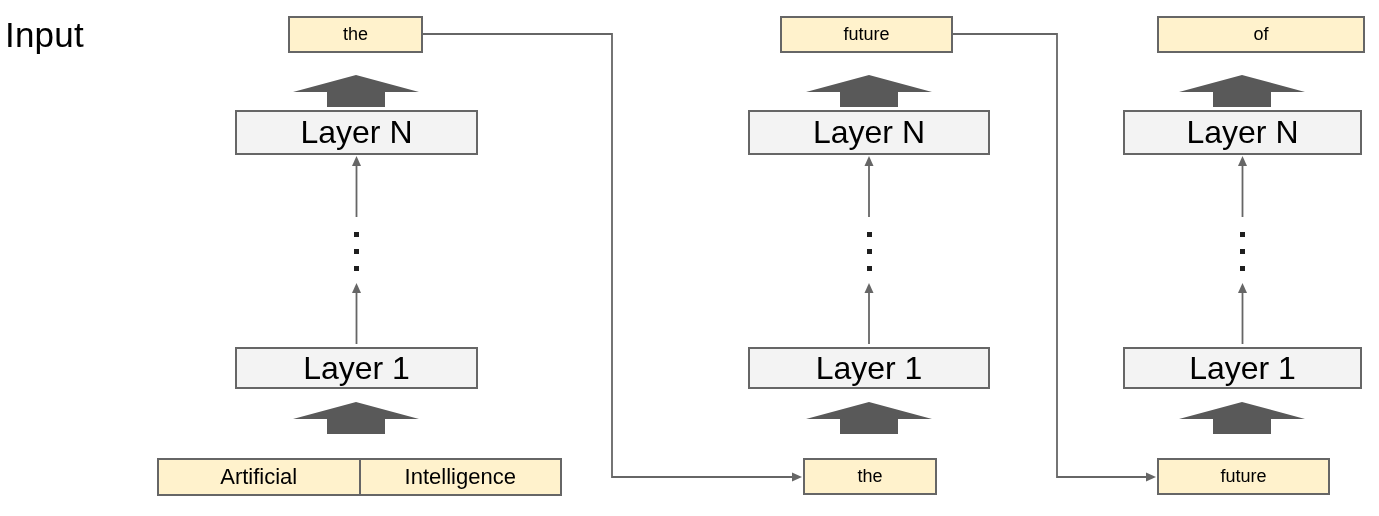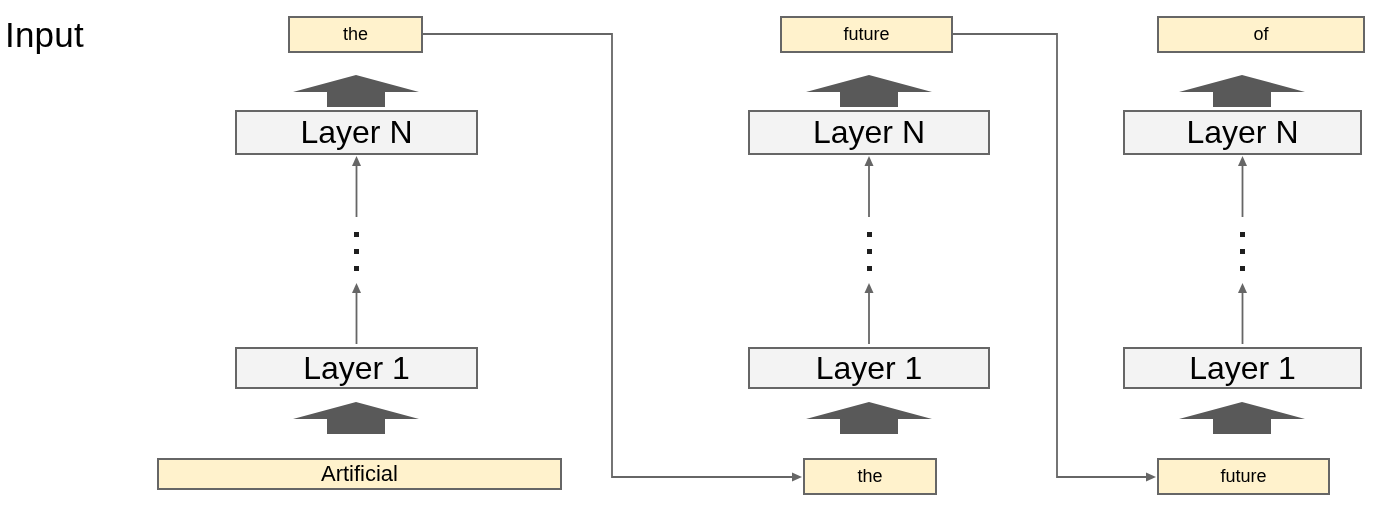--- a/index.html
+++ b/index.html
@@ -26,21 +26,21 @@
     display:flex;align-items:center;justify-content:center;
     font-size:18px;color:var(--text);
   }
   .layerbox{
     position:absolute;
     background:var(--layer-fill);border:2px solid var(--layer-border);
     display:flex;align-items:center;justify-content:center;
     font-size:32px;color:var(--text);
   }
   .input-composite{
-    position:absolute;height:32px;
+    position:absolute;height:38px;
     border:2px solid var(--token-border);
     background:var(--token-fill);
     display:flex;flex-direction:row;
   }
   .input-cell{
     flex:1 1 0;display:flex;align-items:center;justify-content:center;
     font-size:22px;color:var(--text);
   }
   .input-cell + .input-cell{border-left:2px solid var(--token-border);}
   .dots{
@@ -111,20 +111,21 @@
   </div>
 
   <div class="layerbox" style="left:235px;top:347px;width:243px;height:42px;">Layer 1</div>
 
   <svg class="blockarrow" style="left:293px;top:402px;" viewBox="0 0 126 32">
     <polygon points="0,17 63,0 126,17 92,17 92,32 34,32 34,17" fill="#595959"></polygon>
   </svg>
 
   <div class="input-composite" style="left:157px;top:458px;width:405px;">
     <div class="input-cell">Artificial</div>
+    <div class="input-cell">Intelligence</div>
   </div>
 
   <div class="token" style="left:780px;top:16px;width:173px;">future</div>
 
   <svg class="blockarrow" style="left:806px;top:75px;" viewBox="0 0 126 32">
     <polygon points="0,17 63,0 126,17 92,17 92,32 34,32 34,17" fill="#595959"></polygon>
   </svg>
 
   <div class="layerbox" style="left:748px;top:110px;width:242px;height:45px;">Layer N</div>
 

